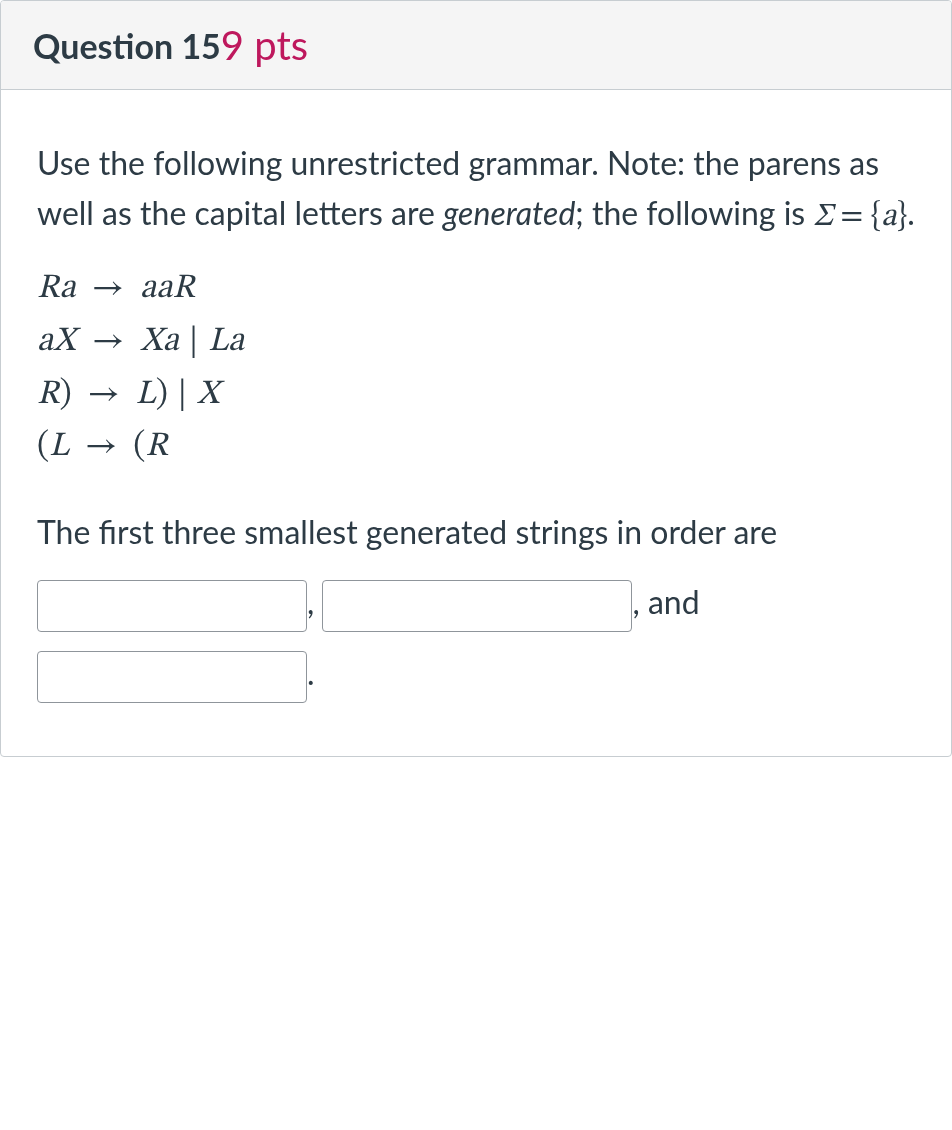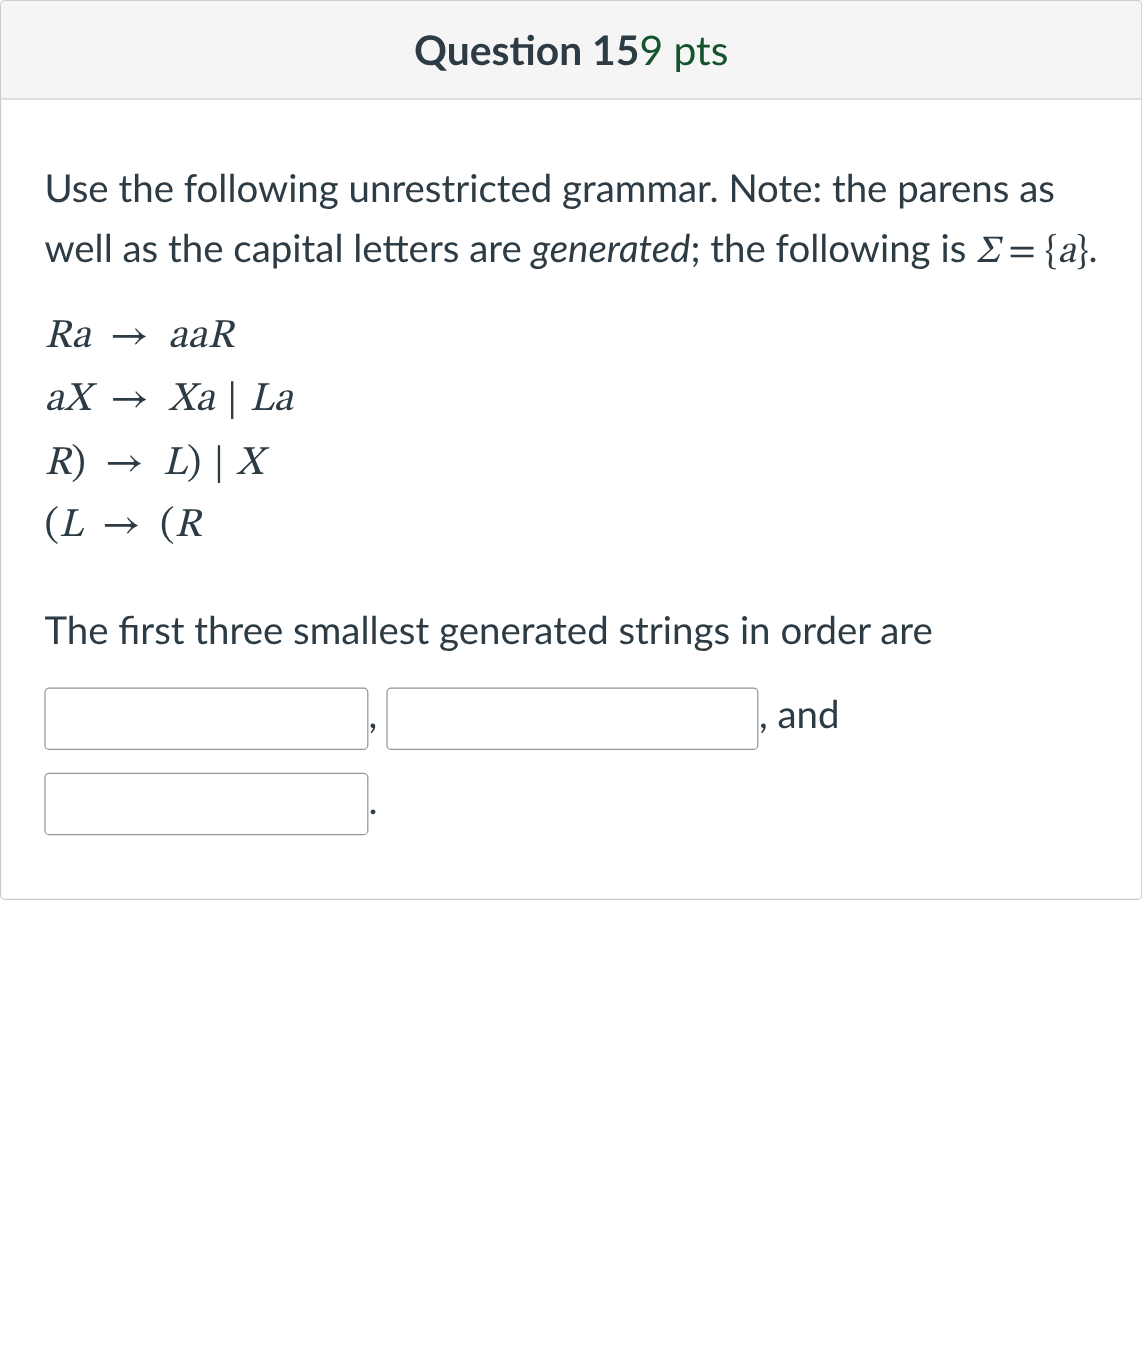--- a/index.html
+++ b/index.html
@@ -12,35 +12,35 @@
   }
   .question-card {
     width: 952px;
     border: 1px solid #c7cdd1;
     border-radius: 4px;
     overflow: hidden;
     background: #fff;
   }
   .question-header {
     display: flex;
-    justify-content: center;
+    justify-content: flex-start;
     align-items: center;
     padding: 20px 32px;
     background: #f5f5f5;
     border-bottom: 1px solid #c7cdd1;
   }
   .question-title {
     font-size: 34px;
     font-weight: 700;
     color: #2d3b45;
   }
   .question-points {
-    font-size: 34px;
+    font-size: 40px;
     font-weight: 400;
-    color: #14532d;
+    color: #be185d;
   }
   .question-body {
     padding: 48px 36px 48px 36px;
     font-size: 32px;
     line-height: 1.55;
     color: #2d3b45;
   }
   .intro {
     margin-bottom: 20px;
   }

